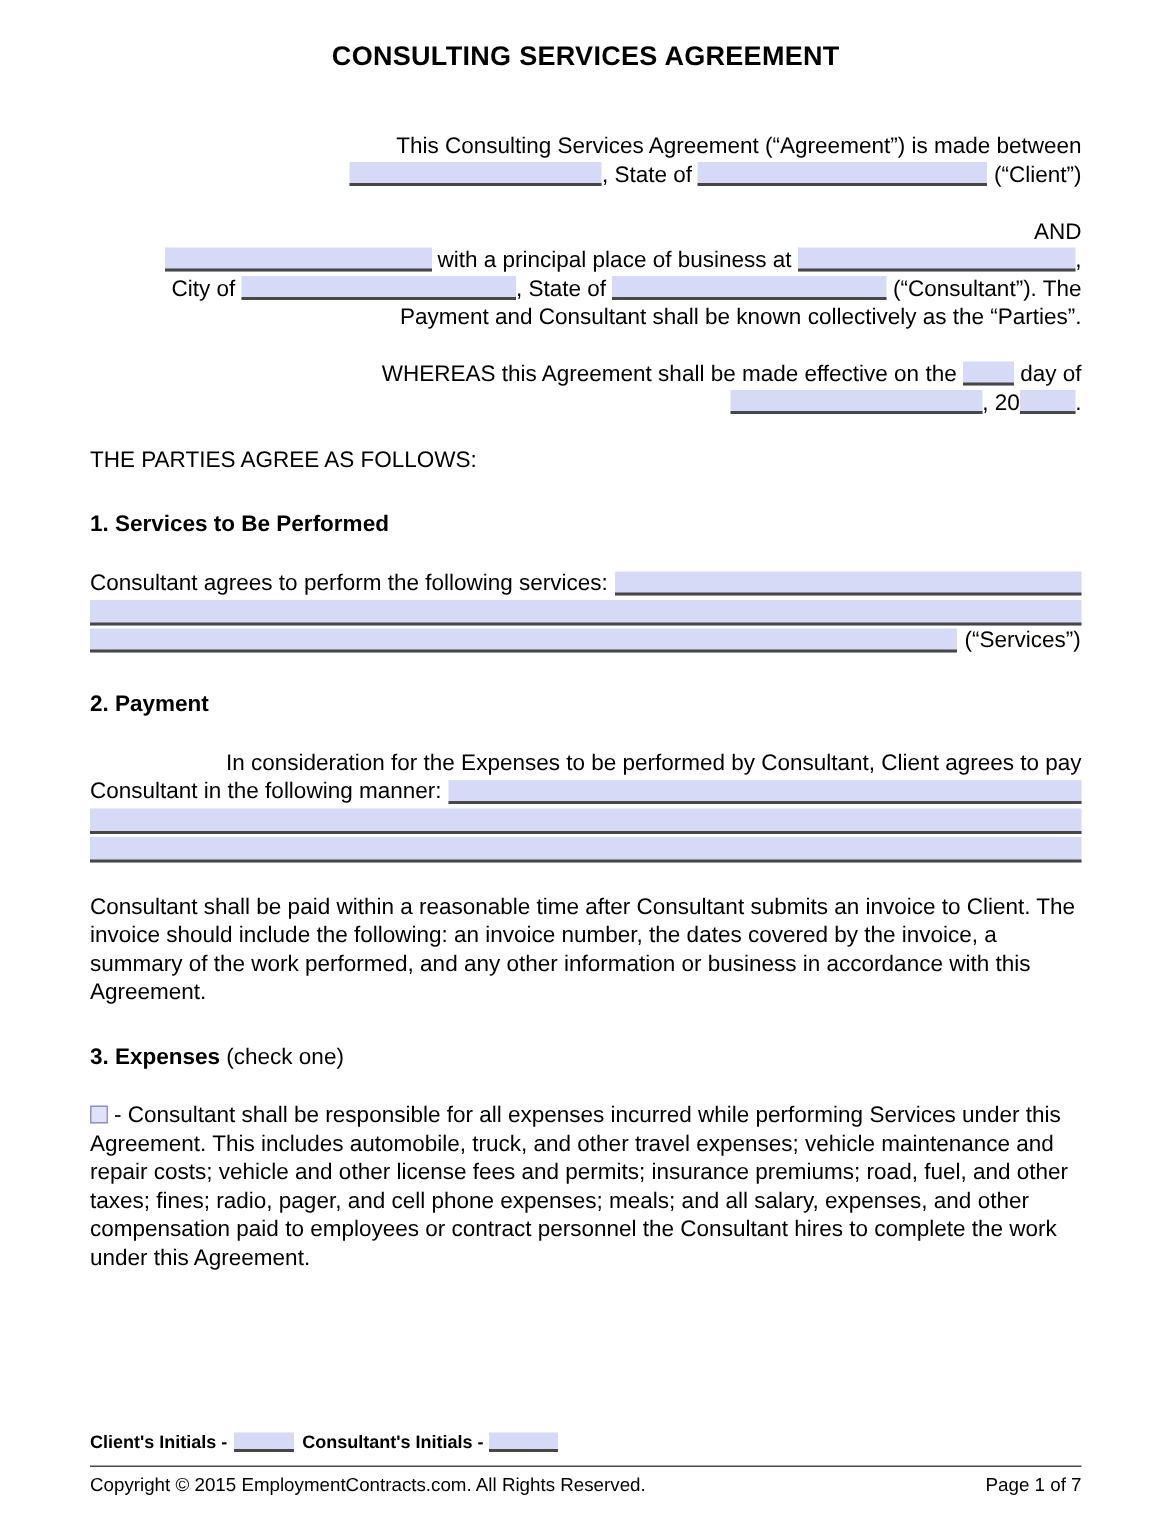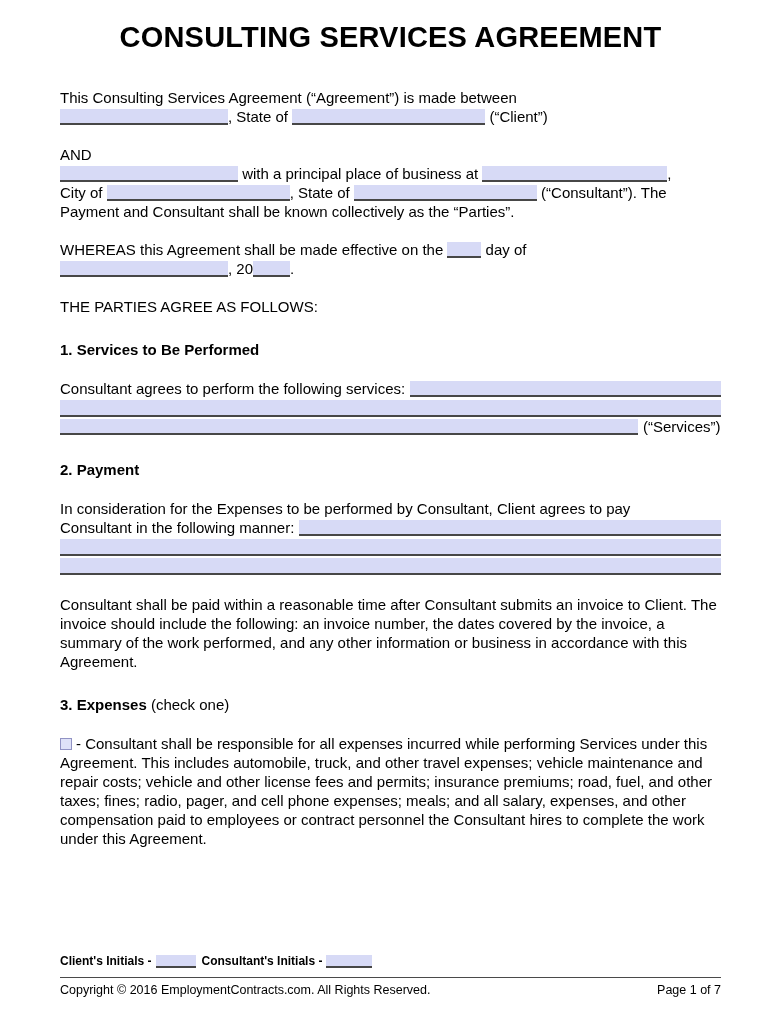--- a/index.html
+++ b/index.html
@@ -16,37 +16,37 @@
     overflow: hidden;
   }
   .content {
     position: absolute;
     left: 60px;
     top: 0;
     width: 661px;
   }
   h1.doc-title {
     margin: 25px 0 0 0;
-    font-size: 29px;
+    font-size: 18px;
     line-height: 24px;
     font-weight: bold;
     text-align: center;
     letter-spacing: 0.2px;
   }
   .para { margin: 19px 0 0 0; }
   .para.intro { margin-top: 39px; }
   h2.sec-heading {
     margin: 24px 0 0 0;
     font-size: 15px;
     line-height: 19px;
     font-weight: bold;
   }
   h2 .normal { font-weight: normal; }
   .para.after-heading { margin-top: 20px; }
-  .line { white-space: nowrap; }
+  .line { white-space: nowrap; text-align: right; }
   .line.flexline { display: flex; align-items: flex-end; white-space: nowrap; }
 
   .blank {
     display: inline-block;
     background: var(--field_fill, #d7daf6);
     border-bottom: 2px solid var(--field_underline, #474747);
     height: 16px;
     vertical-align: -3px;
   }
   .flexline .blank.fill { flex: 1 1 auto; margin-bottom: 1px; margin-left: 5px; }
@@ -197,16 +197,16 @@
 
   </div>
 
   <div class="footer-initials">
     <span>Client's Initials -</span><span class="blank" style="width:40px"></span><span>Consultant's Initials -</span><span class="blank" style="width:46px"></span>
   </div>
 
   <div class="footer-divider"></div>
 
   <div class="footer-row">
-    <span>Copyright © 2016 EmploymentContracts.com. All Rights Reserved.</span>
+    <span>Copyright © 2015 EmploymentContracts.com. All Rights Reserved.</span>
     <span>Page 1 of 7</span>
   </div>
 </div>
 
 </body></html>

